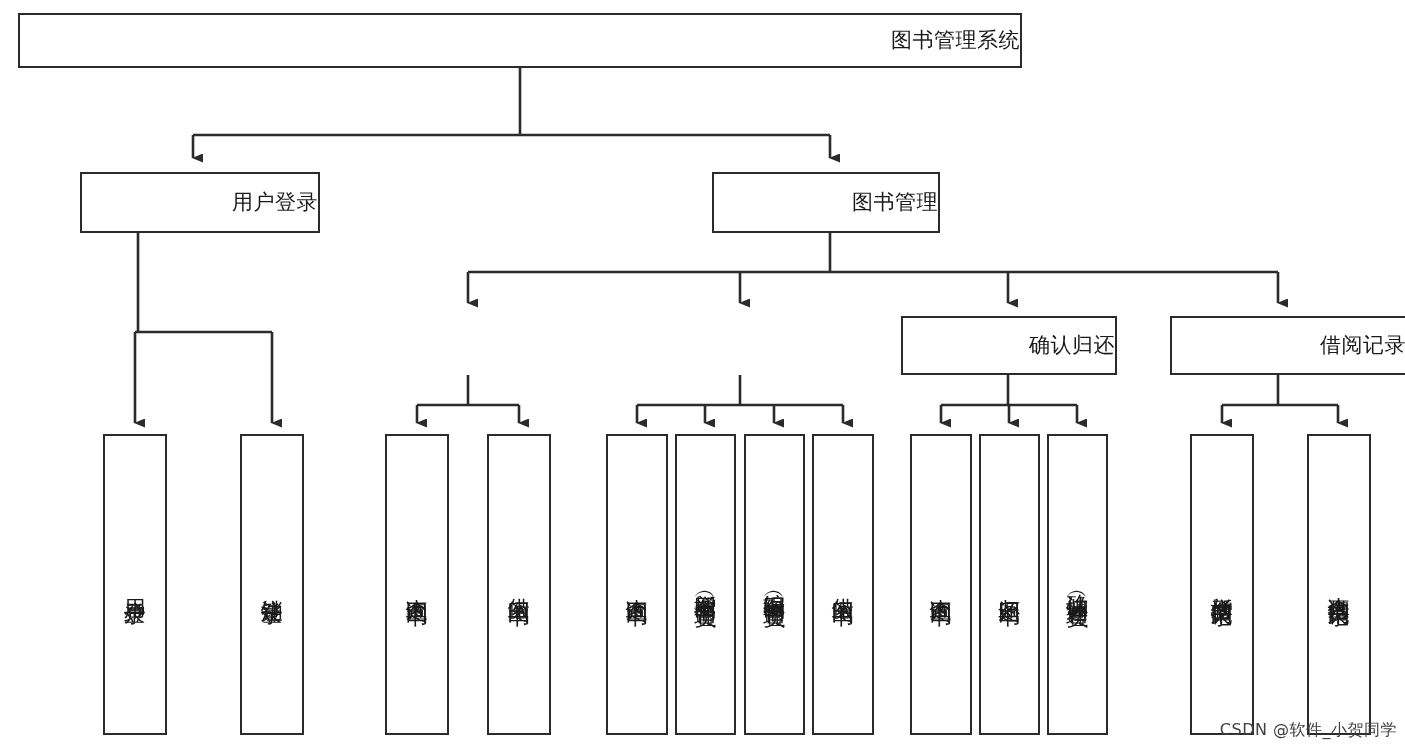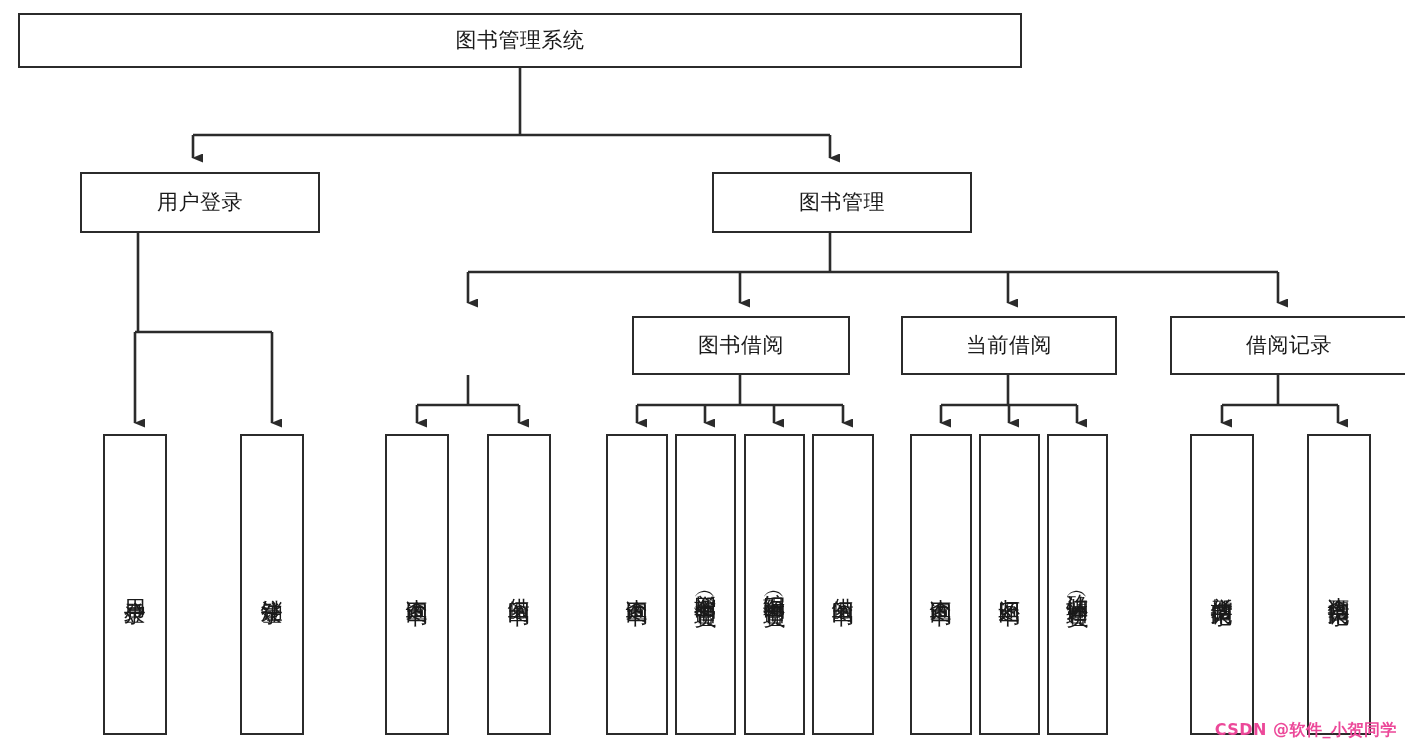--- a/index.html
+++ b/index.html
@@ -26,21 +26,21 @@
     height: 747px;
     pointer-events: none;
   }
   .node {
     position: absolute;
     box-sizing: border-box;
     border: 2px solid #2b2b2b;
     background: #ffffff;
     display: flex;
     align-items: center;
-    justify-content: center;
+    justify-content: flex-end;
     color: #1a1a1a;
   }
   .node.horiz {
     font-size: 21px;
     letter-spacing: 0.5px;
     line-height: 1.2;
   }
   .node.vert {
     writing-mode: vertical-rl;
     text-orientation: upright;
@@ -55,25 +55,24 @@
   .node.vert .vtext {
     writing-mode: vertical-rl;
     text-orientation: upright;
     white-space: nowrap;
   }
   #watermark {
     position: absolute;
     right: 8px;
     bottom: 6px;
     font-size: 16px;
-    color: #ec4899;
+    color: #404040;
     letter-spacing: 0.5px;
     white-space: nowrap;
     user-select: none;
-    font-weight: bold;
   }
 </style>
 </head>
 <body>
 
 <div id="canvas">
 
   <svg id="edges" viewBox="0 0 1405 747">
     <defs>
       <marker id="arrow" markerWidth="9" markerHeight="11" refX="4.5" refY="10" orient="auto" markerUnits="userSpaceOnUse">
@@ -124,29 +123,26 @@
     </g>
   </svg>
 
   <div class="node horiz" style="left:18px; top:13px; width:1004px; height:55px;">
     <span>图书管理系统</span>
   </div>
 
   <div class="node horiz" style="left:80px; top:172px; width:240px; height:61px;">
     <span>用户登录</span>
   </div>
-  <div class="node horiz" style="left:712px; top:172px; width:260px; height:61px;">
+  <div class="node horiz" style="left:712px; top:172px; width:228px; height:61px;">
     <span>图书管理</span>
   </div>
 
-  <div class="node horiz" style="left:632px; top:316px; width:218px; height:59px;">
-    <span>图书借阅</span>
-  </div>
   <div class="node horiz" style="left:901px; top:316px; width:216px; height:59px;">
-    <span>当前借阅</span>
+    <span>确认归还</span>
   </div>
   <div class="node horiz" style="left:1170px; top:316px; width:238px; height:59px;">
     <span>借阅记录</span>
   </div>
 
   <div class="node vert" style="left:103px; top:434px; width:64px; height:301px;">
     <span class="vtext">用户登录</span>
   </div>
   <div class="node vert" style="left:240px; top:434px; width:64px; height:301px;">
     <span class="vtext">注销登录</span>

